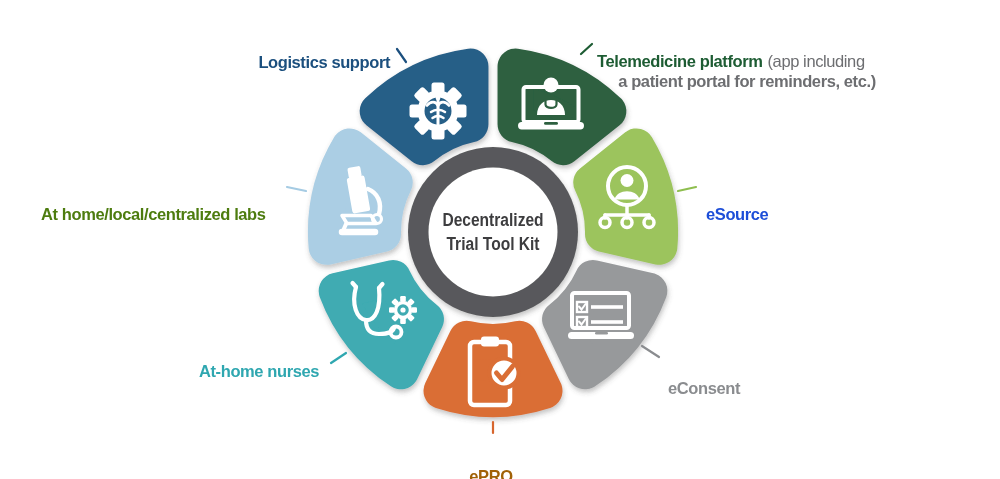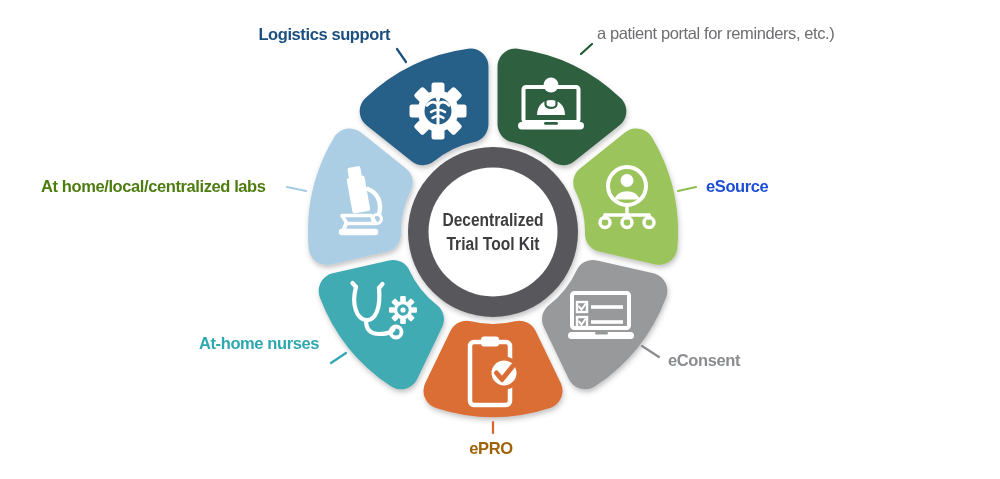--- a/index.html
+++ b/index.html
@@ -1,23 +1,23 @@
 <!DOCTYPE html>
 <html><head>
 <meta charset="utf-8">
 <style>
   html,body{margin:0;padding:0;background:#fff;}
   .stage{position:relative;width:1000px;height:479px;background:#fff;overflow:hidden;
          font-family:"Liberation Sans",sans-serif;}
   .stage svg{position:absolute;left:0;top:0;}
   .label{position:absolute;font-weight:bold;font-size:16.5px;letter-spacing:-0.4px;
-         white-space:nowrap;line-height:20px;}
+         white-space:nowrap;line-height:20px;margin-top:28px;}
   .label .sub{font-weight:bold;}
   .label .paren{font-weight:normal;margin-left:5px;}
-  .label .paren2{font-weight:normal;}
+  .label .paren2{font-weight:bold;text-align:center;}
   .lbl-logistics{left:158px;top:24px;width:232px;text-align:right;}
   .lbl-telemedicine{left:597px;top:23px;width:300px;}
   .lbl-esource{left:706px;top:176px;}
   .lbl-econsent{left:668px;top:350px;}
   .lbl-epro{left:456px;top:438px;width:70px;text-align:center;}
   .lbl-nurses{left:199px;top:333px;}
   .lbl-labs{left:41px;top:176px;}
   .ctext{font-weight:bold;font-size:19px;}
 </style>
 </head>
@@ -150,20 +150,23 @@
     <circle cx="15" cy="16" r="4.5" fill="none" stroke="#fff" stroke-width="3.2"></circle>
     <path d="M -20 12.5 L 9 12.5 L 14 20.5 L -15 20.5 Z" fill="none" stroke="#fff" stroke-width="3.5" stroke-linejoin="round"></path>
     <line x1="-20" y1="29" x2="13" y2="29" stroke="#fff" stroke-width="6.5"></line>
     <line x1="-16" y1="21" x2="-19" y2="28" stroke="#fff" stroke-width="4"></line>
   </g>
 </svg>
 
 <div class="label lbl-logistics" style="color: rgb(27, 79, 126);">Logistics support</div>
 
 <div class="label lbl-telemedicine">
+  <div>
+    <span class="sub" style="color: rgb(29, 92, 51);">Telemedicine platform</span><span class="paren" style="color: rgb(109, 110, 113);">(app including</span>
+  </div>
   <div class="paren2" style="color: rgb(109, 110, 113);">a patient portal for reminders, etc.)</div>
 </div>
 
 <div class="label lbl-esource" style="color: #1d4ed8;">eSource</div>
 
 <div class="label lbl-econsent" style="color: rgb(138, 140, 143);">eConsent</div>
 
 <div class="label lbl-epro" style="color: #a16207;">ePRO</div>
 
 <div class="label lbl-nurses" style="color: rgb(47, 167, 176);">At-home nurses</div>

